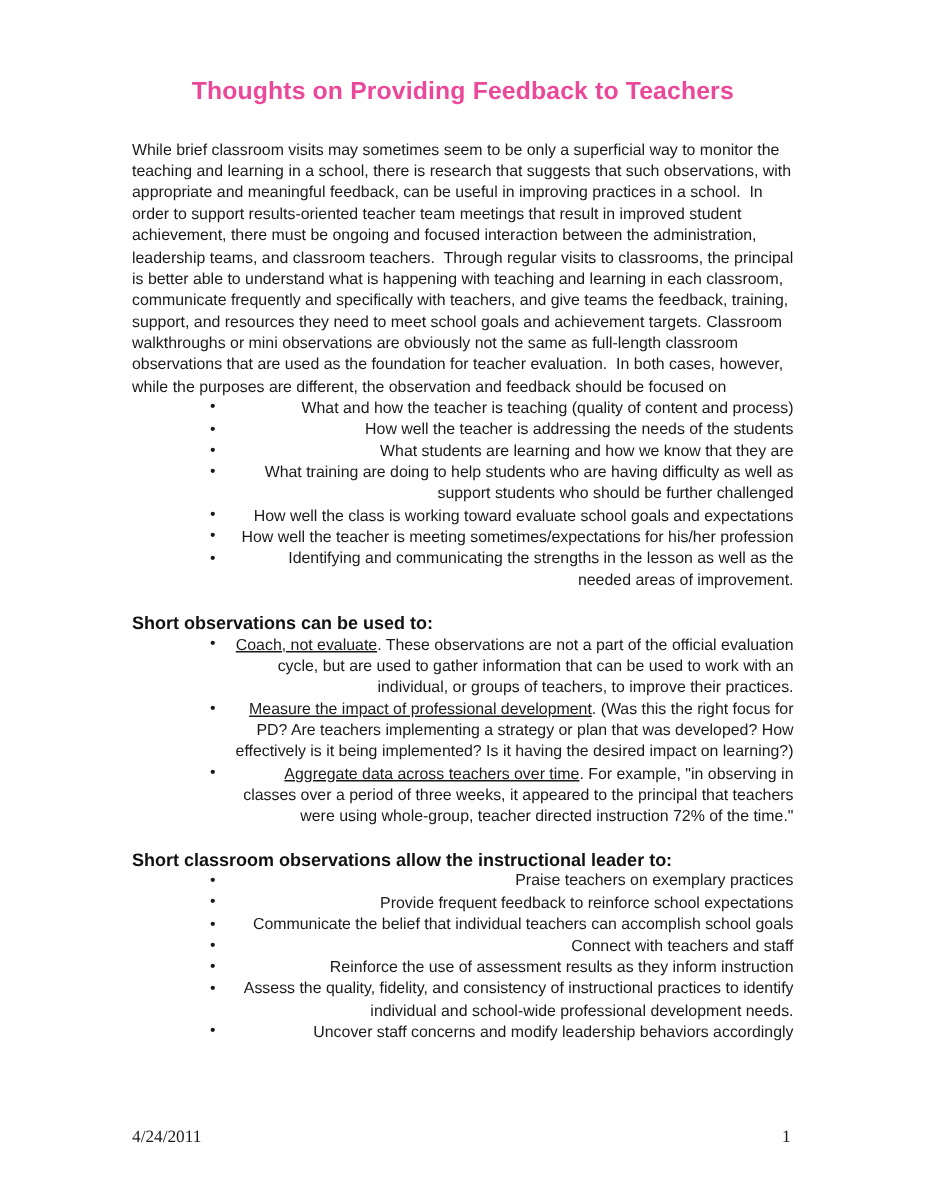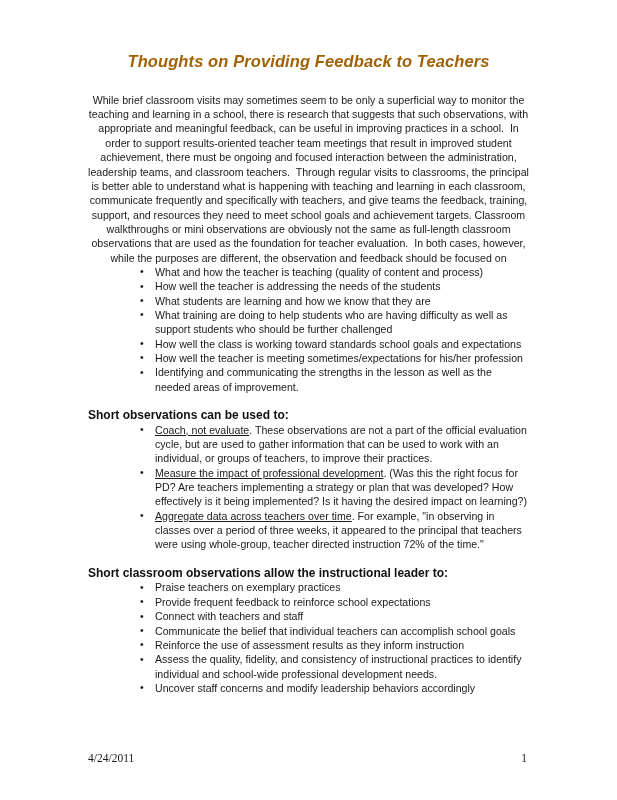--- a/index.html
+++ b/index.html
@@ -31,50 +31,50 @@
     top: 52px;
     width: 441px;
   }
 
   .doc-title {
     font-size: 16.5px;
     font-weight: bold;
     text-align: center;
     letter-spacing: 0.1px;
     margin: 0 0 21px 0;
-    color: #a16207;
+    color: #ec4899;
     line-height: 1.2;
-    font-style: italic;
   }
 
   p.body-para {
     font-size: 10.6px;
     line-height: 14.35px;
     margin: 0;
-    text-align: center;
+    text-align: left;
     color: #1a1a1a;
     white-space: pre-wrap;
   }
 
   .section-heading {
     font-size: 12px;
     font-weight: bold;
     line-height: 14.35px;
     margin: 0;
     color: #111111;
   }
 
   .spacer-line {
     height: 14.35px;
   }
 
   ul.bullets {
     list-style: none;
     margin: 0;
     padding: 0;
+    text-align: right;
   }
 
   ul.bullets > li {
     position: relative;
     padding-left: 15px;
     margin-left: 52px;
     font-size: 10.6px;
     line-height: 14.35px;
     color: #1a1a1a;
   }
@@ -132,21 +132,21 @@
       <li>
           <span class="li-text">How well the teacher is addressing the needs of the students</span>
         </li>
       <li>
           <span class="li-text">What students are learning and how we know that they are</span>
         </li>
       <li>
           <span class="li-text">What training are doing to help students who are having difficulty as well as support students who should be further challenged</span>
         </li>
       <li>
-          <span class="li-text">How well the class is working toward standards school goals and expectations</span>
+          <span class="li-text">How well the class is working toward evaluate school goals and expectations</span>
         </li>
       <li>
           <span class="li-text">How well the teacher is meeting sometimes/expectations for his/her profession</span>
         </li>
       <li>
           <span class="li-text">Identifying and communicating the strengths in the lesson as well as the needed areas of improvement.</span>
         </li>
     </ul>
 
     <div class="spacer-line"></div>
@@ -170,24 +170,24 @@
     <div class="section-heading">Short classroom observations allow the instructional leader to:</div>
 
     <ul class="bullets">
       <li>
           <span class="li-text">Praise teachers on exemplary practices</span>
         </li>
       <li>
           <span class="li-text">Provide frequent feedback to reinforce school expectations</span>
         </li>
       <li>
+          <span class="li-text">Communicate the belief that individual teachers can accomplish school goals</span>
+        </li>
+      <li>
           <span class="li-text">Connect with teachers and staff</span>
-        </li>
-      <li>
-          <span class="li-text">Communicate the belief that individual teachers can accomplish school goals</span>
         </li>
       <li>
           <span class="li-text">Reinforce the use of assessment results as they inform instruction</span>
         </li>
       <li>
           <span class="li-text">Assess the quality, fidelity, and consistency of instructional practices to identify individual and school-wide professional development needs.</span>
         </li>
       <li>
           <span class="li-text">Uncover staff concerns and modify leadership behaviors accordingly</span>
         </li>

